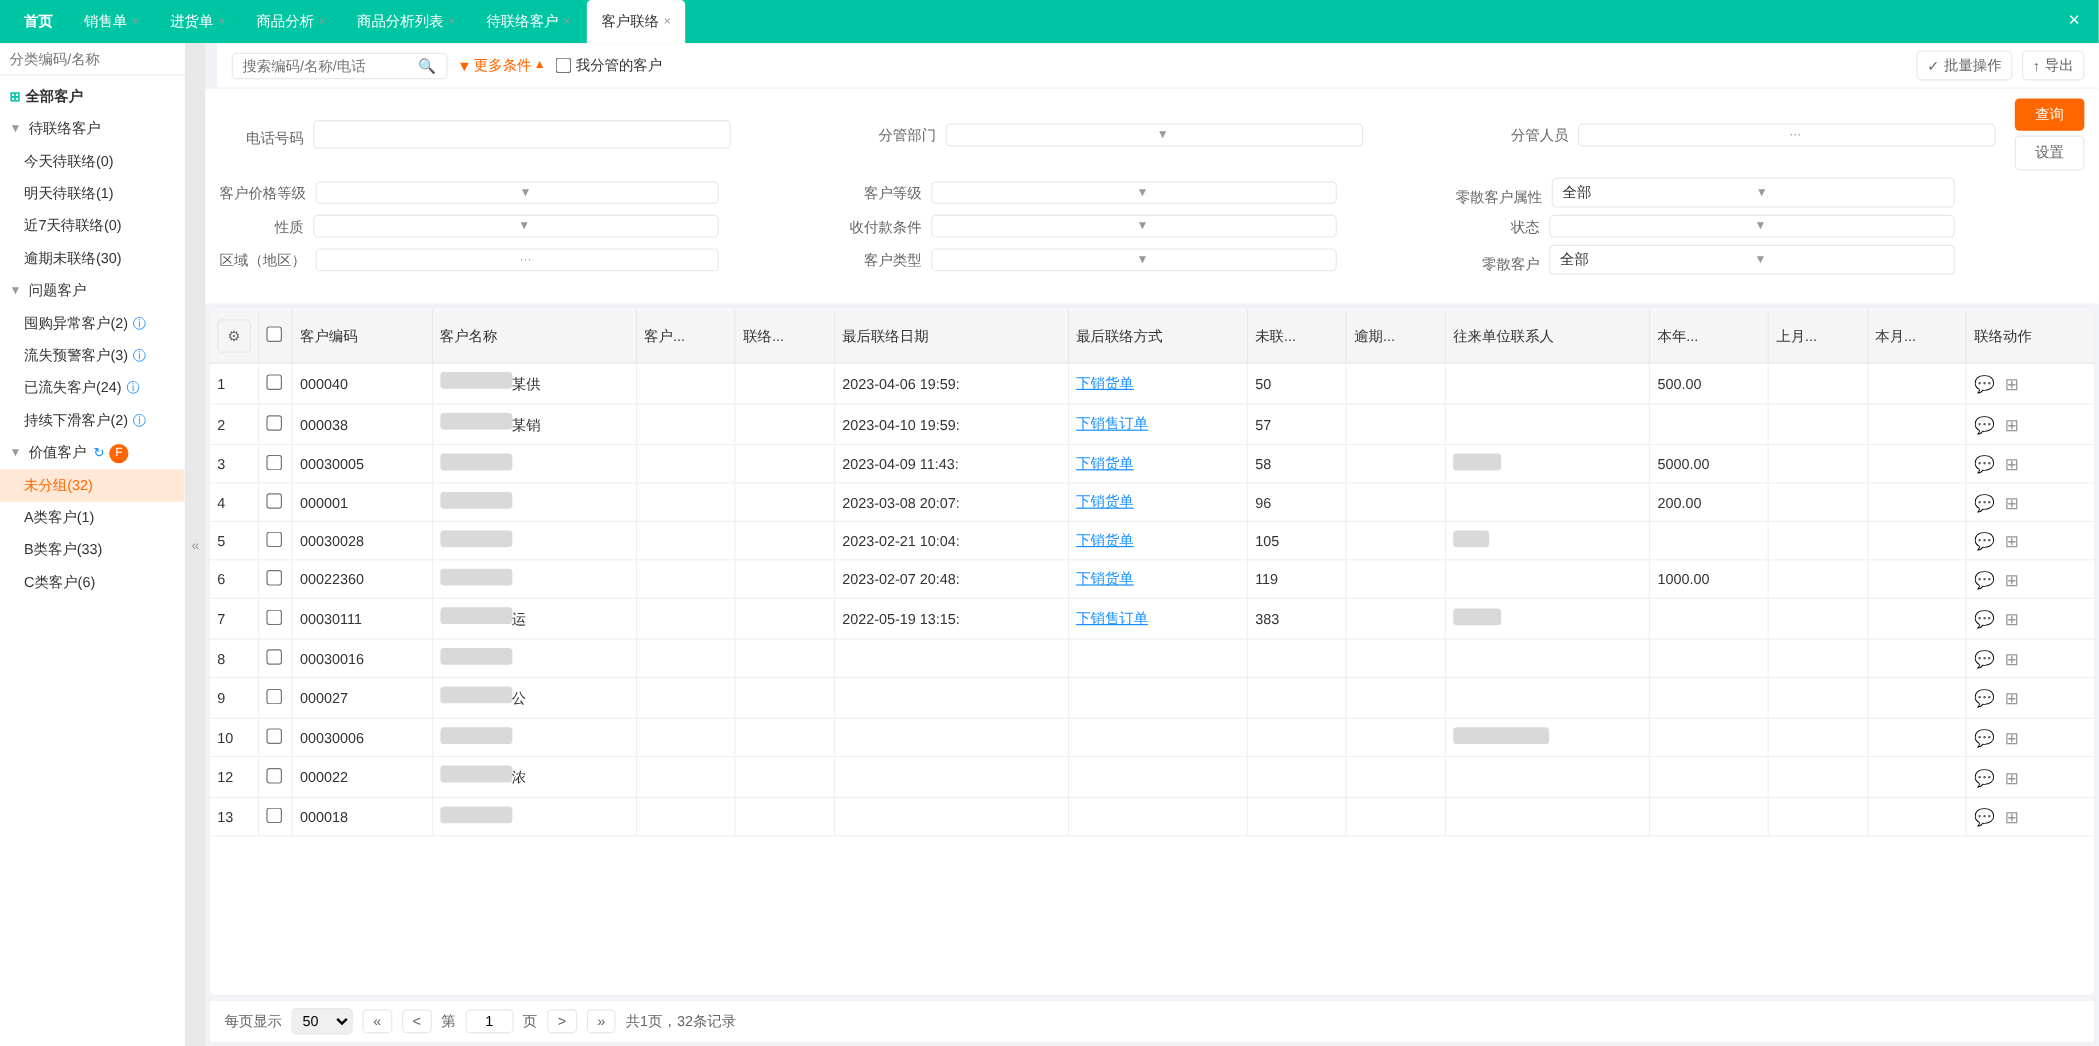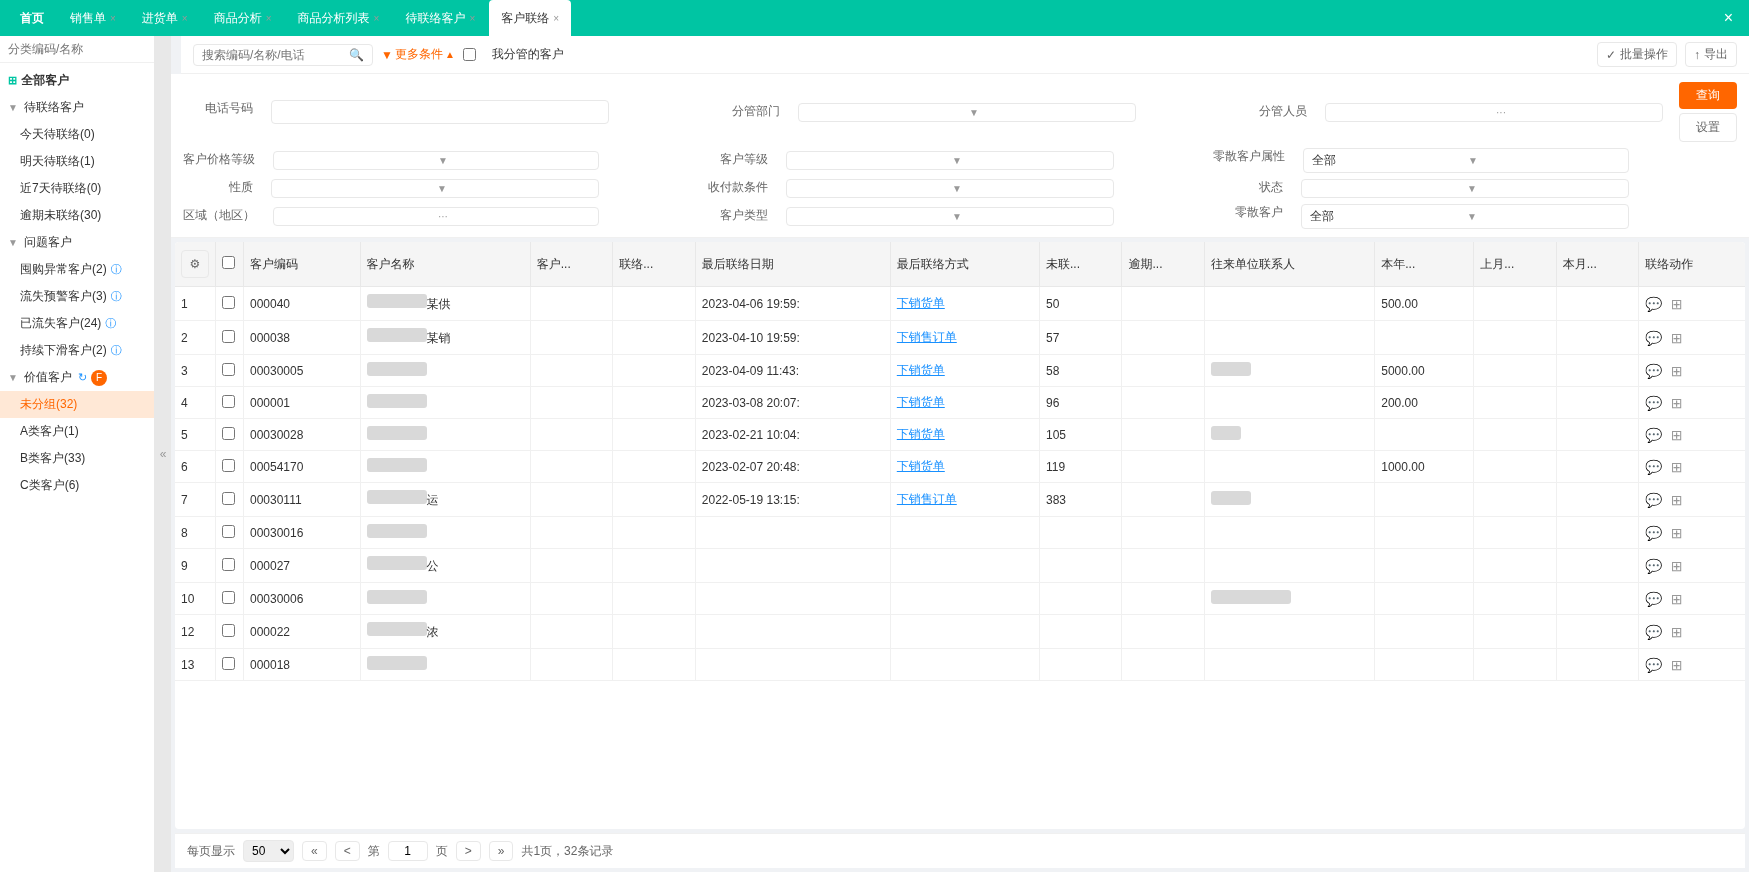--- a/index.html
+++ b/index.html
@@ -148,21 +148,21 @@
       display: flex;
       align-items: center;
       color: #ff6600;
       gap: 2px;
       cursor: pointer;
       font-size: 12px;
     }
     .filter-checkbox {
       display: flex;
       align-items: center;
-      gap: 16px;
+      gap: 4px;
       color: #333;
       cursor: pointer;
     }
     .filter-spacer { flex: 1; }
     .btn-action {
       display: flex;
       align-items: center;
       gap: 4px;
       color: #666;
       cursor: pointer;
@@ -177,26 +177,26 @@
       background: #fff;
       padding: 8px 12px;
       border-bottom: 1px solid #f0f0f0;
     }
     .filter-row {
       display: flex;
       align-items: center;
       gap: 8px;
       margin-bottom: 6px;
     }
-    .filter-row:last-child { margin-bottom: 0; }
+    .filter-row:last-child { margin-bottom: 16px; }
     .filter-field {
       display: flex;
-      align-items: flex-start;
+      align-items: flex-end;
       flex: 1;
-      gap: 18px;
+      gap: 8px;
     }
     .filter-field label {
       color: #666;
       white-space: nowrap;
       min-width: 70px;
       text-align: right;
     }
     .filter-field input, .filter-field select {
       flex: 1;
       border: 1px solid #e8e8e8;
@@ -730,21 +730,21 @@
             <td>
                 <div class="action-icons">
                   <span class="action-icon">💬</span>
                   <span class="action-icon">⊞</span>
                 </div>
               </td>
           </tr>
           <tr>
             <td>6</td>
             <td><input type="checkbox" style=""></td>
-            <td>00054170</td>
+            <td>00022360</td>
             <td><span class="blurred"></span></td>
             <td></td>
             <td></td>
             <td>2023-02-07 20:48:</td>
             <td><span class="link-text">下销货单</span></td>
             <td>119</td>
             <td></td>
             <td></td>
             <td>1000.00</td>
             <td></td>

